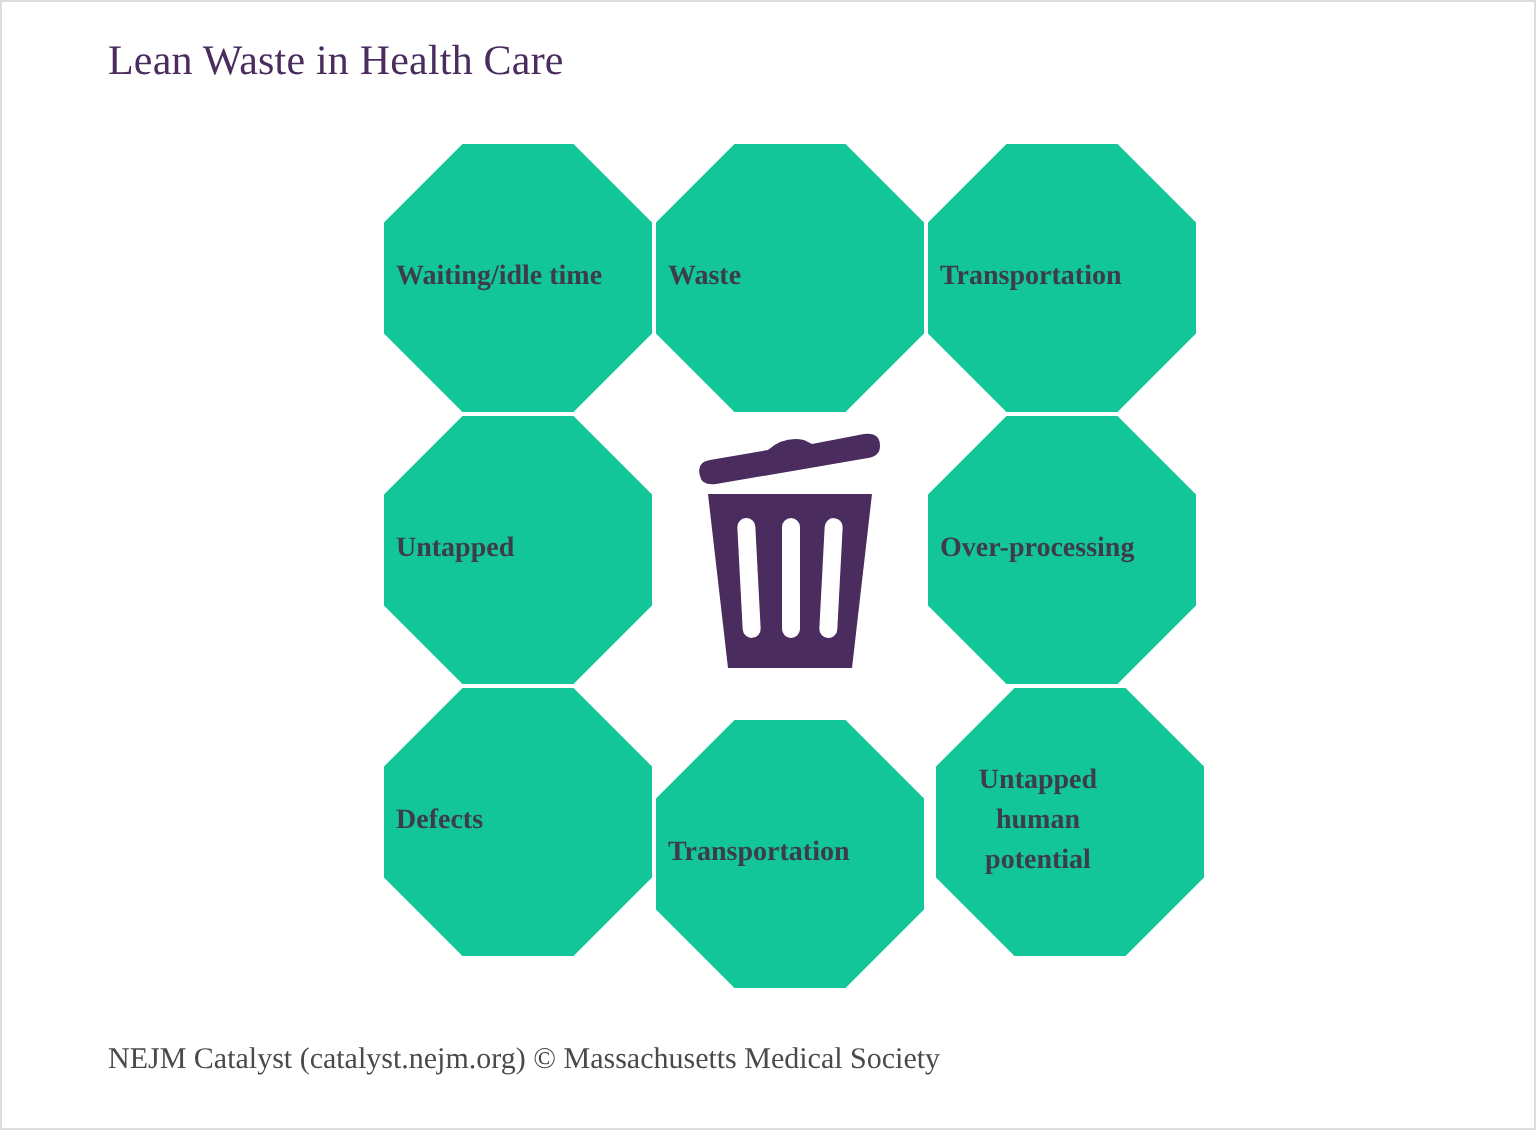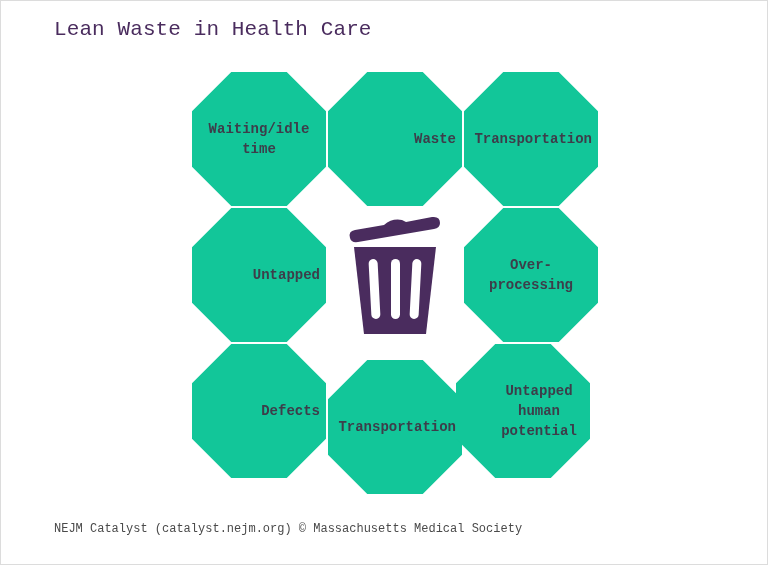--- a/index.html
+++ b/index.html
@@ -1,36 +1,36 @@
 <!DOCTYPE html>
 <html><head>
 <meta charset="utf-8">
 <style>
   html, body { margin:0; padding:0; background:#e6e6e6; }
   .frame {
     position:relative; width:766px; height:563px; background:#ffffff;
     border:1px solid #dcdcdc; overflow:hidden;
-    font-family:Liberation Mono, monospace;
+    font-family:Liberation Serif, serif;
   }
   .title {
     position:absolute; left:53px; top:17px; font-size:21px; color:#4a2c5e;
     letter-spacing:0.1px;
   }
   .grid { position:absolute; left:191px; top:71px; width:406px; height:406px; }
   .oct {
     position:absolute; width:134px; height:134px; background:#12c699;
     clip-path:polygon(29.3% 0, 70.7% 0, 100% 29.3%, 100% 70.7%, 70.7% 100%, 29.3% 100%, 0 70.7%, 0 29.3%);
-    display:flex; align-items:center; justify-content:flex-end; text-align:center;
+    display:flex; align-items:center; justify-content:flex-start; text-align:center;
   }
   .oct span {
     font-weight:bold; font-size:14px; color:#3d3d4a; line-height:20px; padding:0 6px;
   }
   .trash { position:absolute; left:156px; top:144px; width:94px; height:120px; }
   .footer {
-    position:absolute; left:53px; top:521px; font-size:12px; color:#4a4a4a;
+    position:absolute; left:53px; top:521px; font-size:15px; color:#4a4a4a;
   }
 </style>
 </head>
 <body>
 
 <div class="frame">
   <div class="title">Lean Waste in Health Care</div>
 
   <div class="grid">
     <div class="oct" style="left:0;top:0">
@@ -62,19 +62,19 @@
     <div class="oct" style="left:0;top:272px">
       <span>Defects</span>
     </div>
 
     <div class="oct" style="left:272px;top:136px">
       <span>Over-processing</span>
     </div>
     <div class="oct" style="left:136px;top:288px">
       <span>Transportation</span>
     </div>
-    <div class="oct" style="left:264px;top:272px">
+    <div class="oct" style="left:276px;top:272px">
       <span style="max-width:90px">Untapped human potential</span>
     </div>
   </div>
 
   <div class="footer">NEJM Catalyst (catalyst.nejm.org) © Massachusetts Medical Society</div>
 </div>
 
 </body></html>

